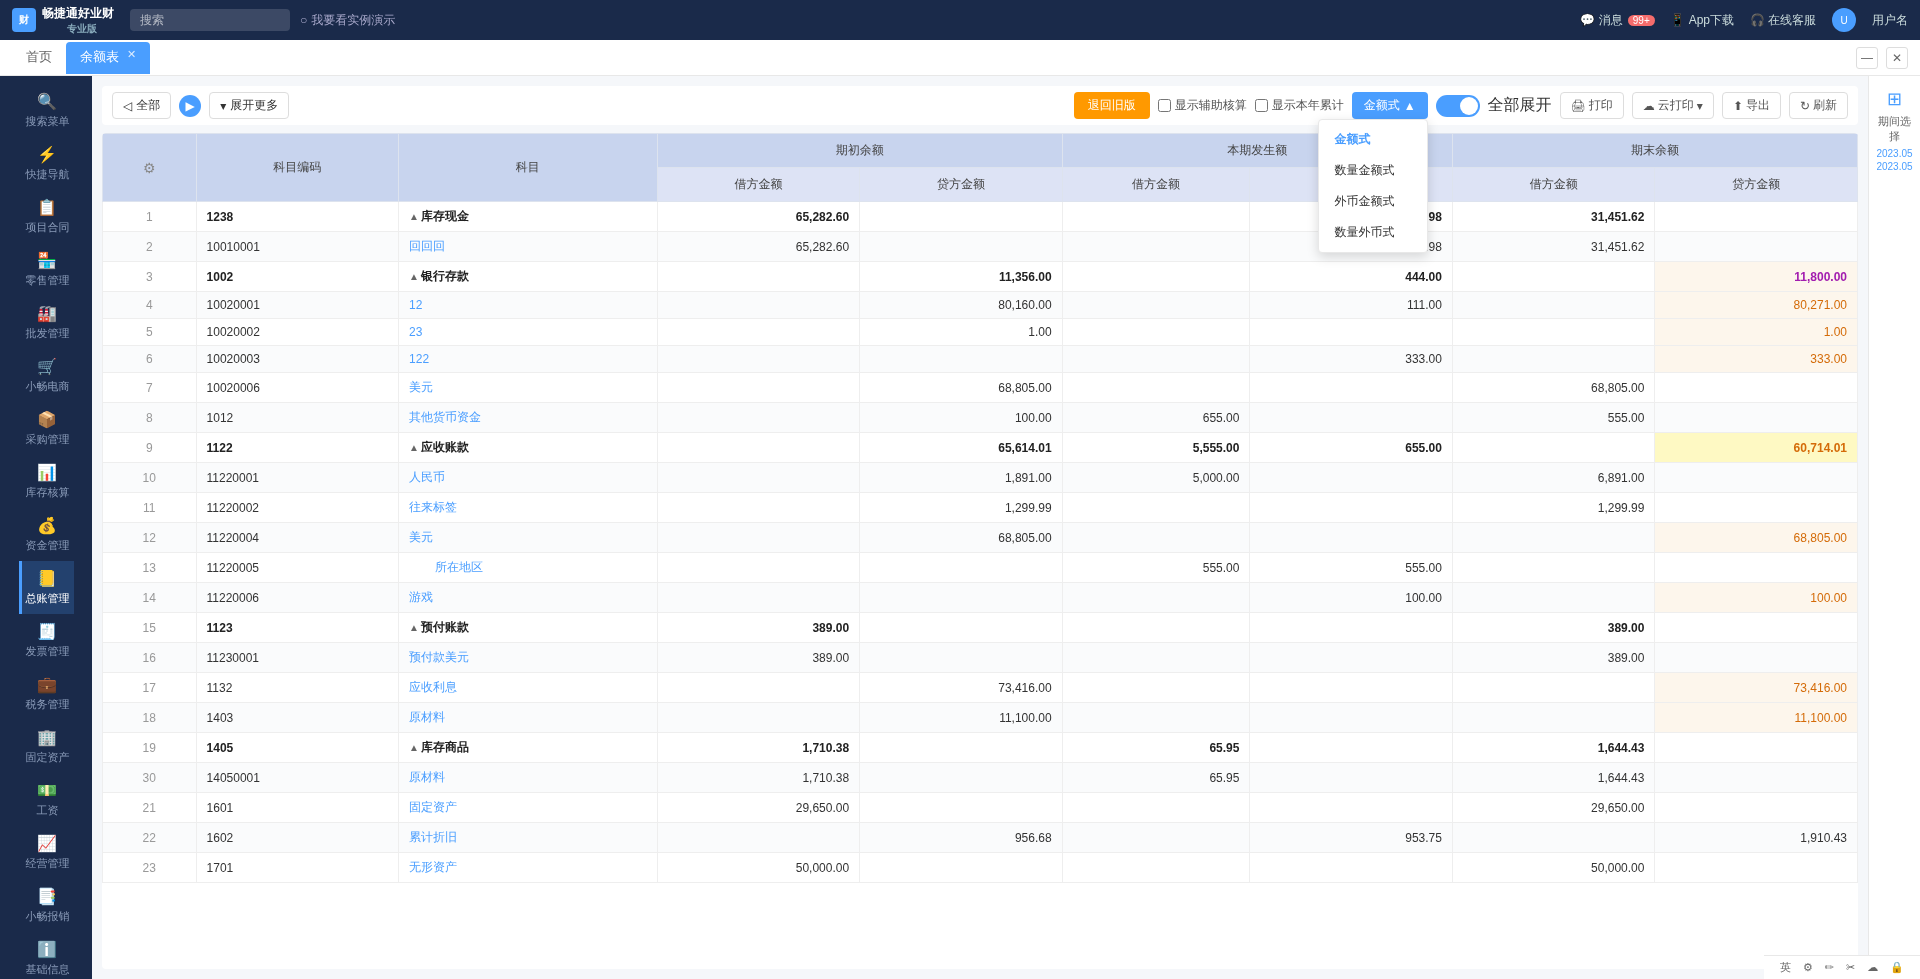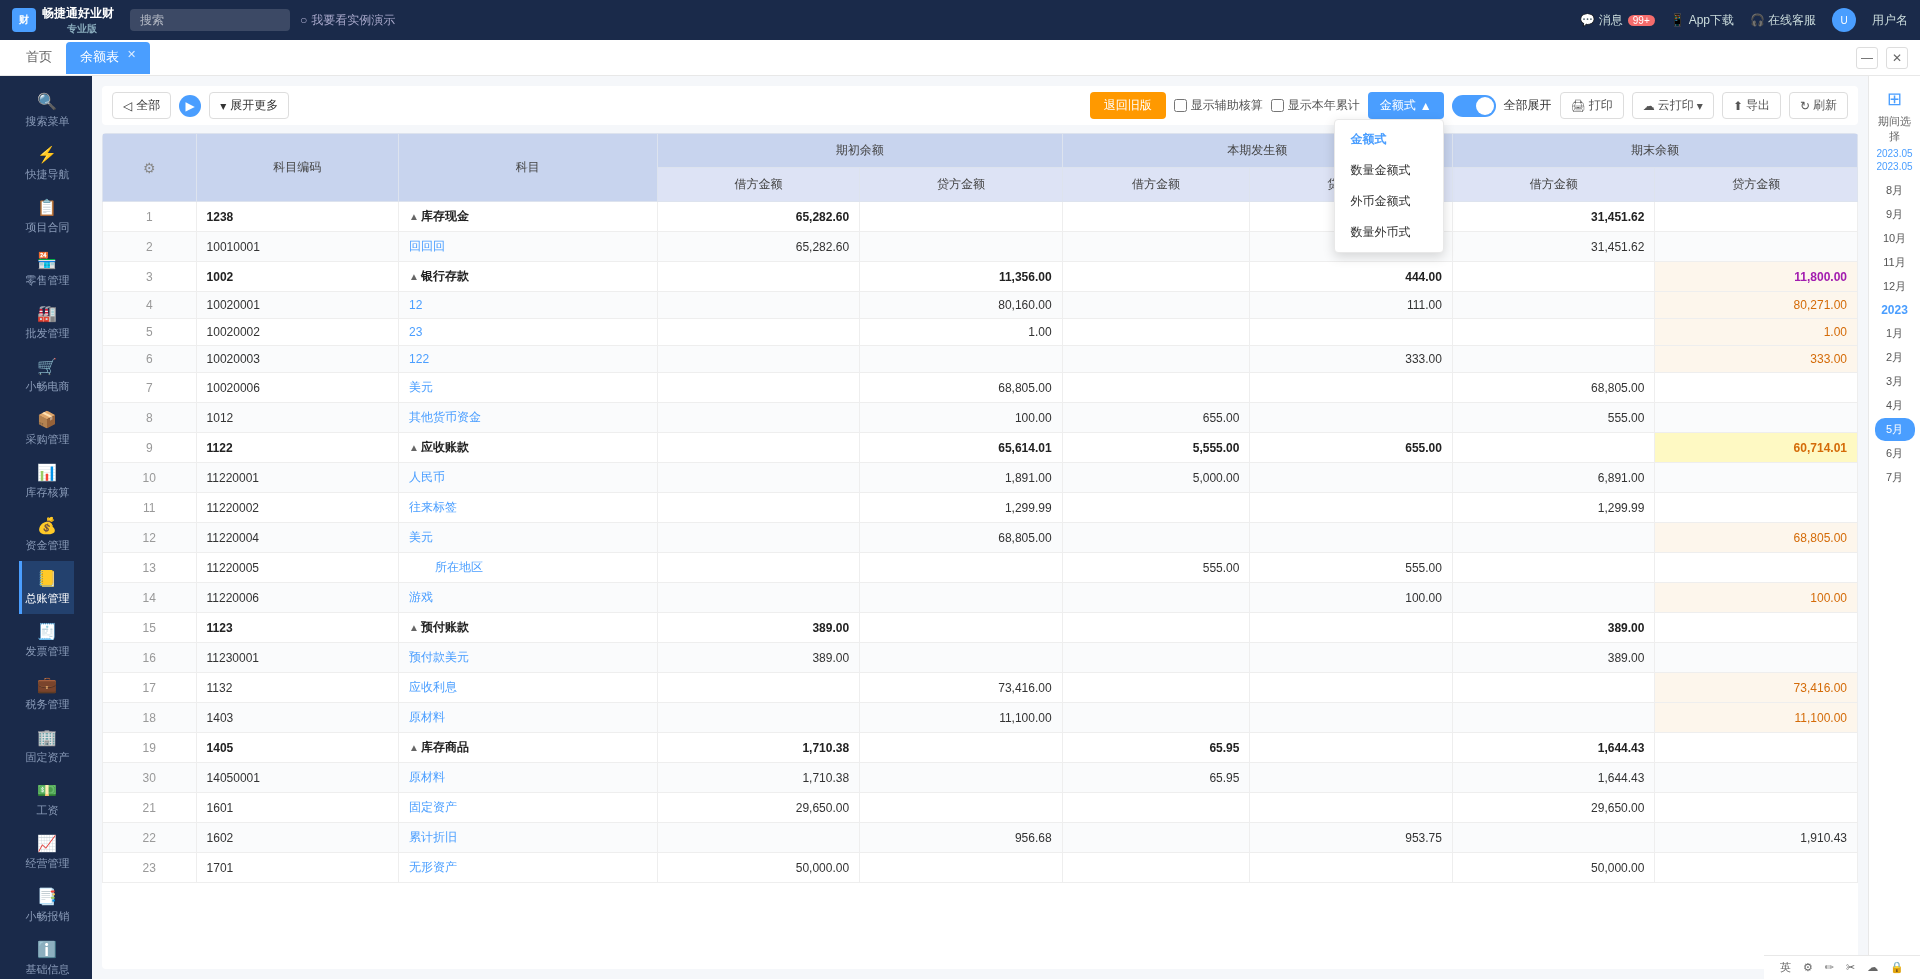--- a/index.html
+++ b/index.html
@@ -44,21 +44,21 @@
     .toolbar-left { display: flex; align-items: center; gap: 8px; flex: 1; }
     .all-btn { display: flex; align-items: center; gap: 4px; border: 1px solid #ddd; border-radius: 4px; padding: 4px 10px; cursor: pointer; font-size: 12px; background: #fff; }
     .nav-arrow { width: 22px; height: 22px; background: #4a9eff; border-radius: 50%; display: flex; align-items: center; justify-content: center; color: #fff; font-size: 12px; cursor: pointer; }
     .expand-btn { display: flex; align-items: center; gap: 4px; border: 1px solid #ddd; border-radius: 4px; padding: 4px 10px; cursor: pointer; font-size: 12px; background: #fff; }
     .toolbar-right { display: flex; align-items: center; gap: 8px; }
     .btn-goback { background: #ff9900; color: #fff; border: none; border-radius: 4px; padding: 5px 14px; cursor: pointer; font-size: 12px; }
     .checkbox-item { display: flex; align-items: center; gap: 4px; font-size: 12px; color: #555; cursor: pointer; }
     .btn-jinee { background: #4a9eff; color: #fff; border: none; border-radius: 4px; padding: 5px 12px; cursor: pointer; font-size: 12px; display: flex; align-items: center; gap: 4px; }
     .toggle-switch { display: inline-flex; align-items: center; background: #4a9eff; border-radius: 12px; width: 44px; height: 22px; padding: 2px; cursor: pointer; }
     .toggle-knob { width: 18px; height: 18px; background: #fff; border-radius: 50%; margin-left: auto; }
-    .toggle-label { font-size: 12px; color: #333; margin-left: 4px; }
+    .toggle-label { font-size: 16px; color: #333; margin-left: 4px; }
     .action-btn { display: flex; align-items: center; gap: 3px; border: 1px solid #ddd; border-radius: 4px; padding: 4px 10px; cursor: pointer; font-size: 12px; background: #fff; color: #555; }
 
     
     .dropdown-overlay { position: relative; }
     .dropdown-menu { position: absolute; top: 100%; right: 0; background: #fff; border: 1px solid #e8e8e8; border-radius: 4px; box-shadow: 0 4px 12px rgba(0,0,0,0.15); z-index: 100; min-width: 110px; padding: 4px 0; }
     .dropdown-item { padding: 7px 16px; font-size: 12px; color: #333; cursor: pointer; }
     .dropdown-item.selected { color: #4a9eff; font-weight: bold; }
 
     
     .table-container { flex: 1; background: #fff; border-radius: 4px; overflow: auto; position: relative; }
@@ -554,35 +554,20 @@
           </tbody>
       </table>
     </div>
   </div>
 
   <div class="right-panel">
     <div class="expand-icon">⊞</div>
     <div style="font-size:11px;color:#666;text-align:center;margin-bottom:4px;">期间选择</div>
     <div style="font-size:10px;color:#4a9eff;margin-bottom:2px;">2023.05</div>
     <div style="font-size:10px;color:#4a9eff;margin-bottom:6px;">2023.05</div>
-    <div id="period-items">
-        <div class="period-item">8月</div>
-        <div class="period-item">9月</div>
-        <div class="period-item">10月</div>
-        <div class="period-item">11月</div>
-        <div class="period-item">12月</div>
-        <div class="period-item year">2023</div>
-        <div class="period-item">1月</div>
-        <div class="period-item">2月</div>
-        <div class="period-item">3月</div>
-        <div class="period-item">4月</div>
-        <div class="period-item active">5月</div>
-        <div class="period-item">6月</div>
-        <div class="period-item">7月</div>
-      </div>
   </div>
 </div>
 
 <div class="bottom-bar">
   <span>英</span>
   <span>⚙</span>
   <span>✏</span>
   <span>✂</span>
   <span>☁</span>
   <span>🔒</span>

